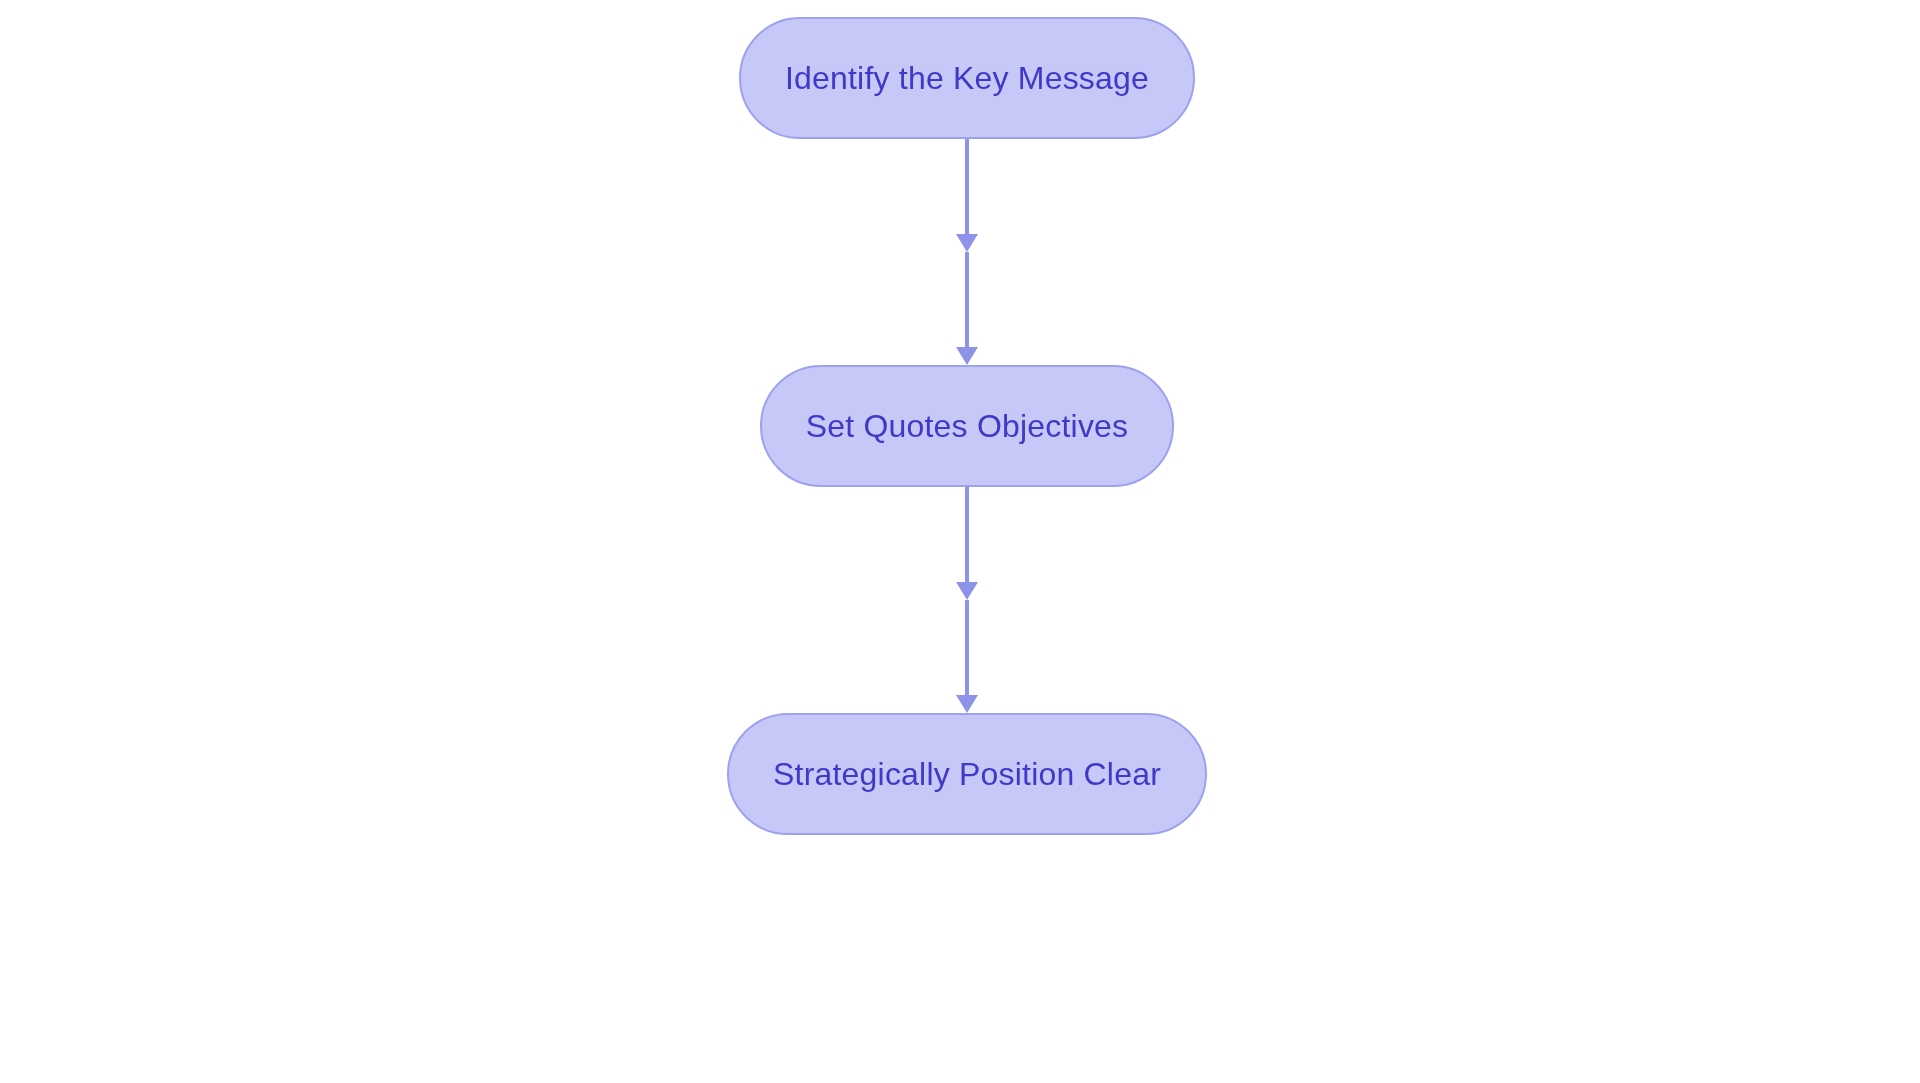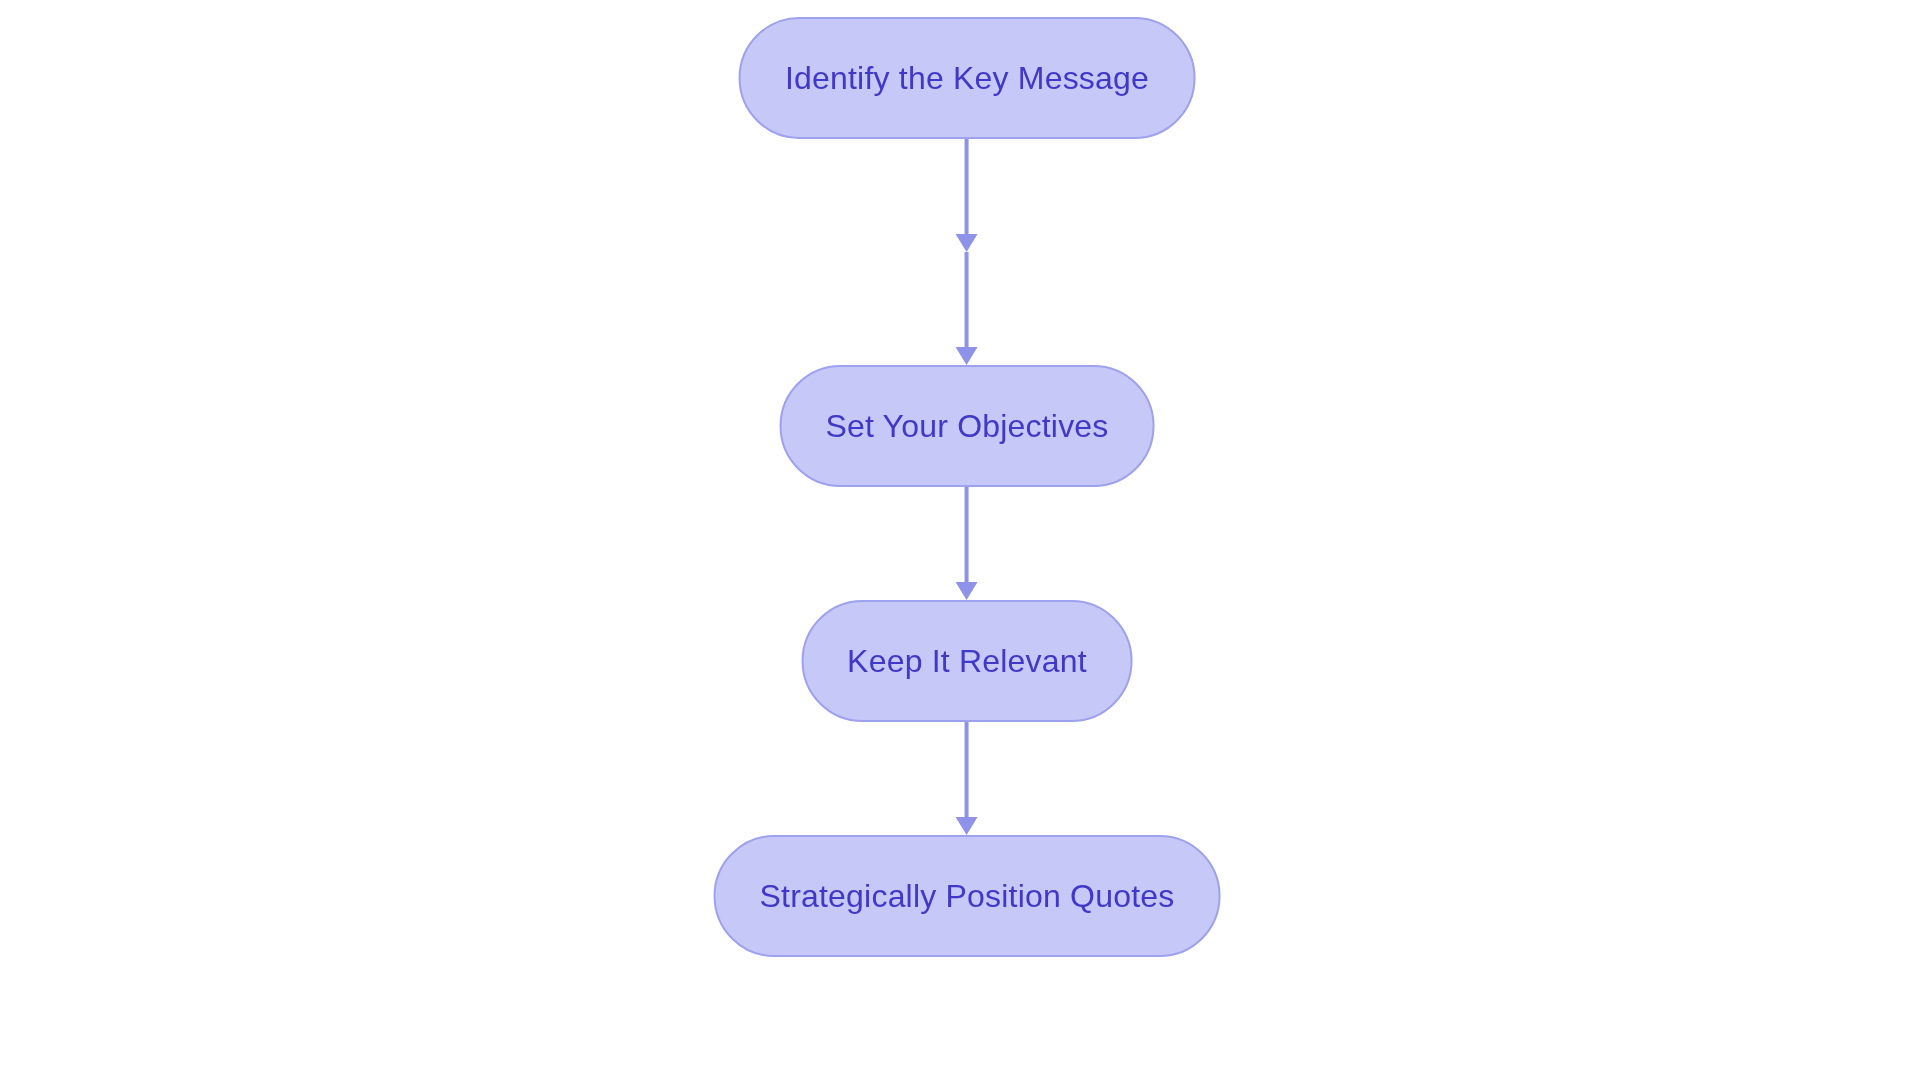--- a/index.html
+++ b/index.html
@@ -77,35 +77,32 @@
       <div class="head"></div>
     </div>
 
 
     <div class="arrow">
       <div class="stem"></div>
       <div class="head"></div>
     </div>
 
     <div class="node">
-      <span>Set Your Objectives</span>
+      <span>Set Quotes Objectives</span>
     </div>
 
     <div class="arrow">
       <div class="stem"></div>
       <div class="head"></div>
     </div>
 
-    <div class="node">
-      <span>Keep It Relevant</span>
-    </div>
 
     <div class="arrow">
       <div class="stem"></div>
       <div class="head"></div>
     </div>
 
     <div class="node">
-      <span>Strategically Position Quotes</span>
+      <span>Strategically Position Clear</span>
     </div>
 
   </div>
 </div>
 
 </body></html>

